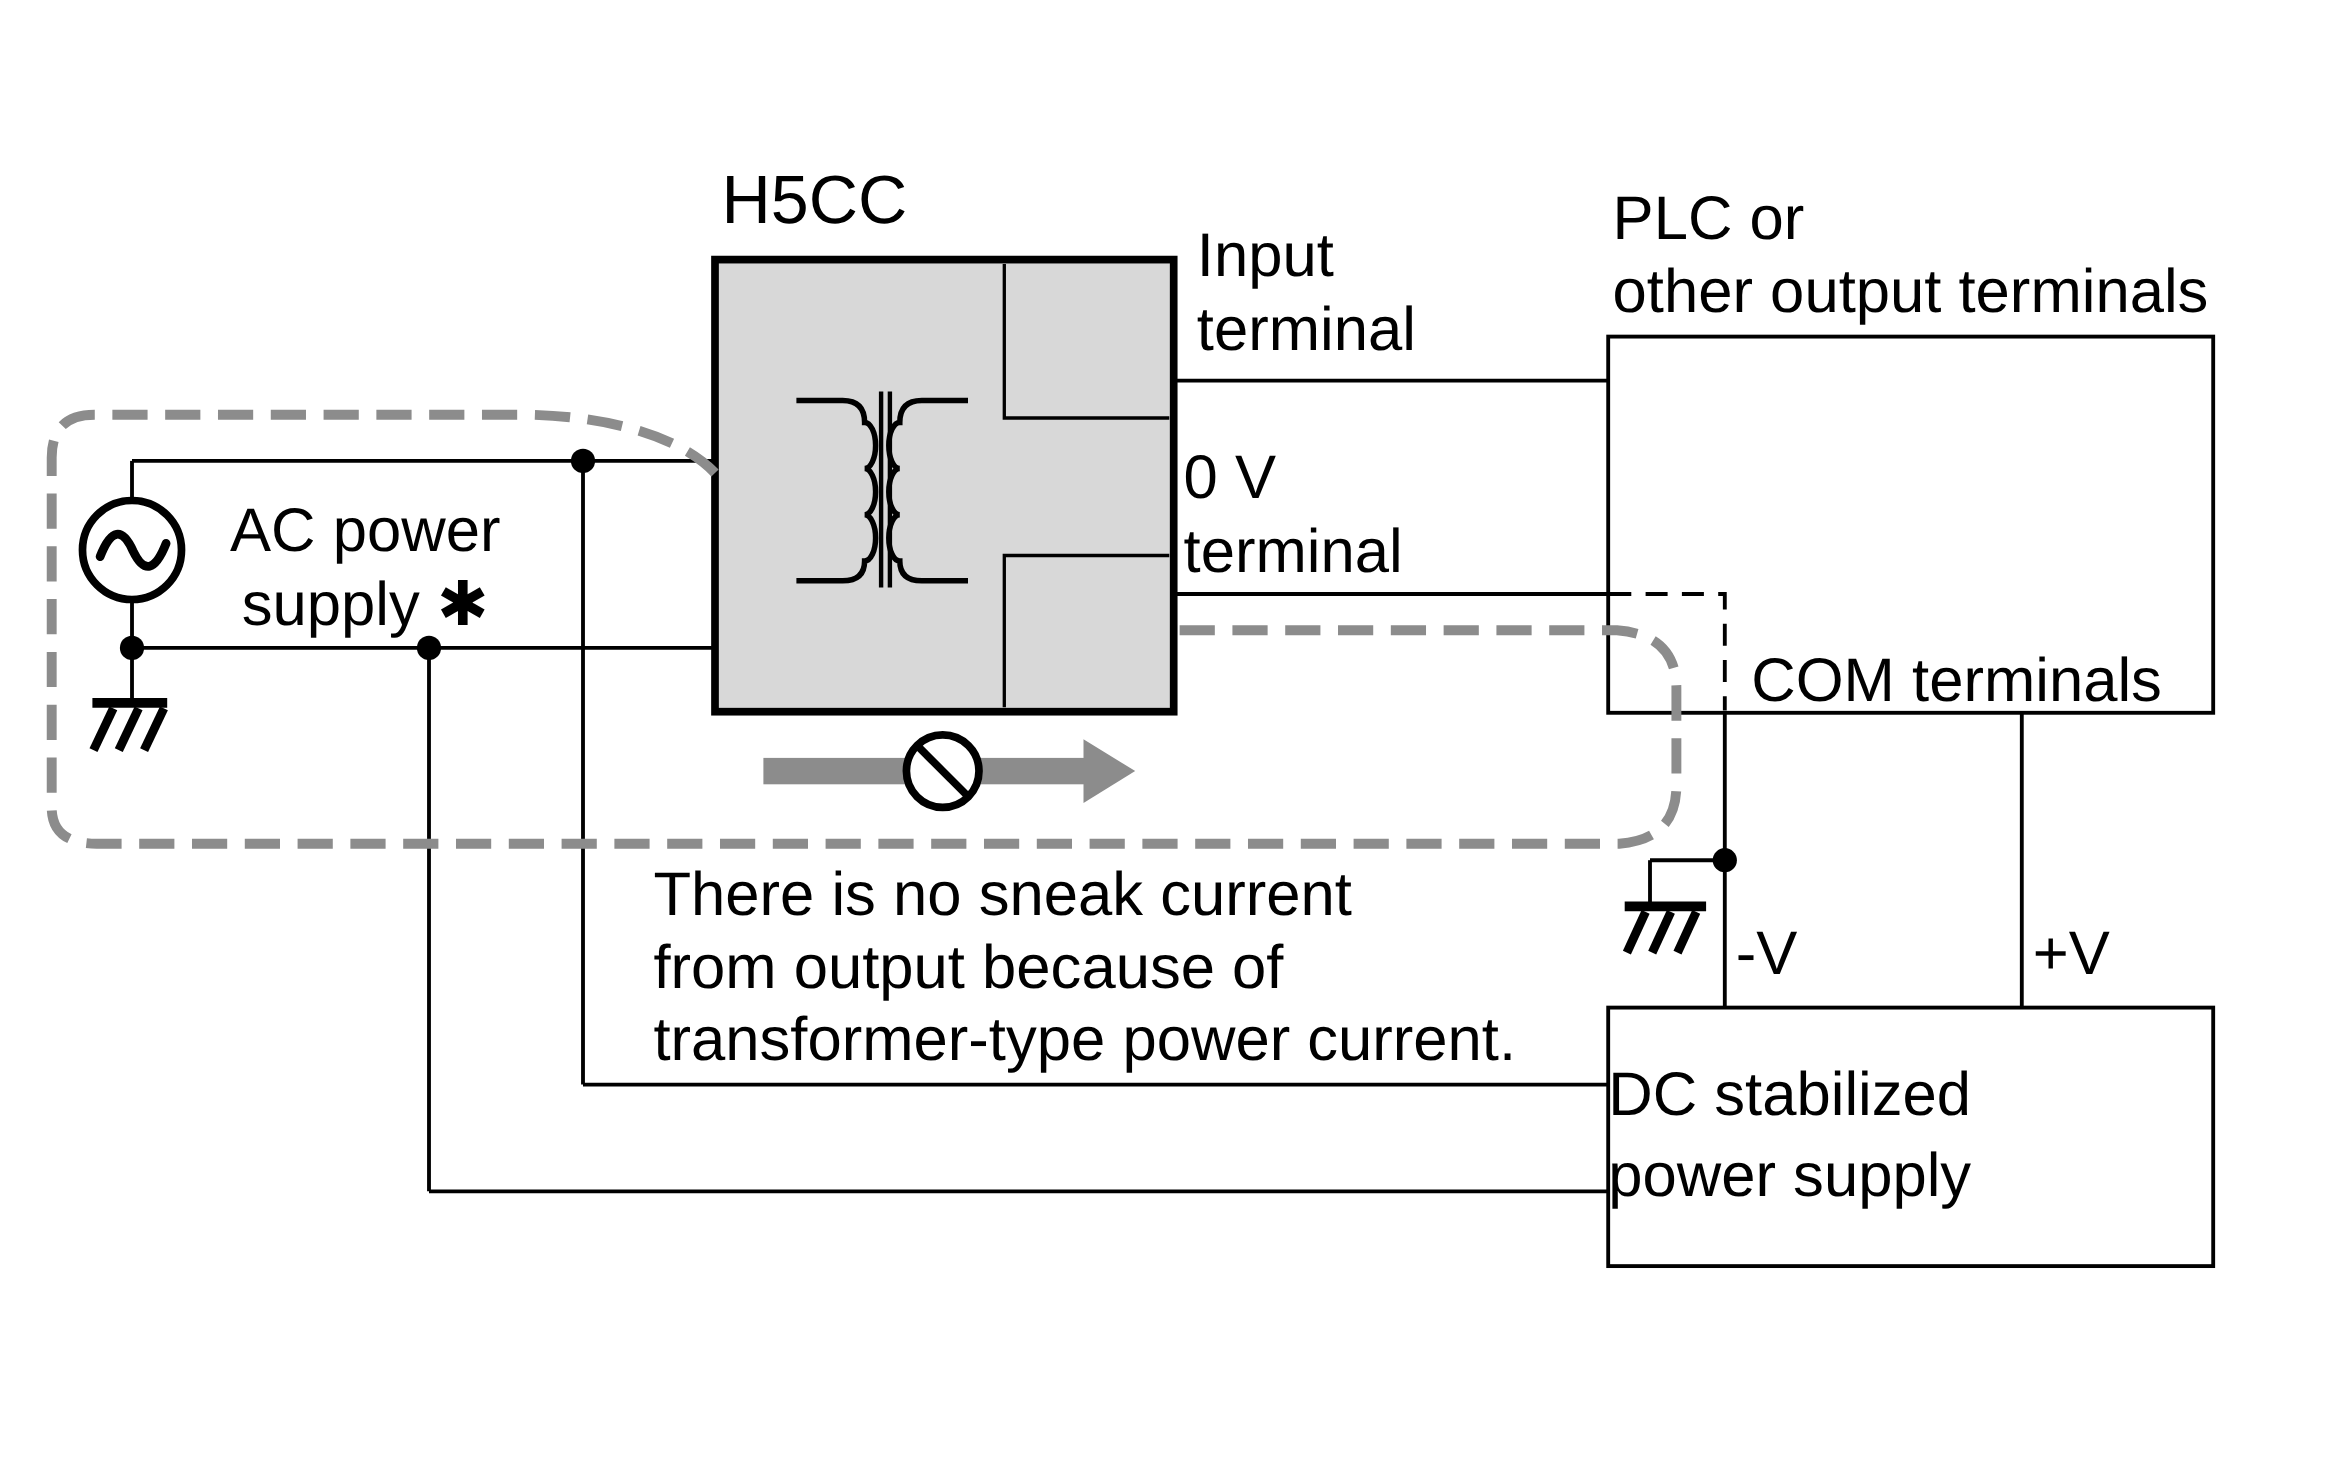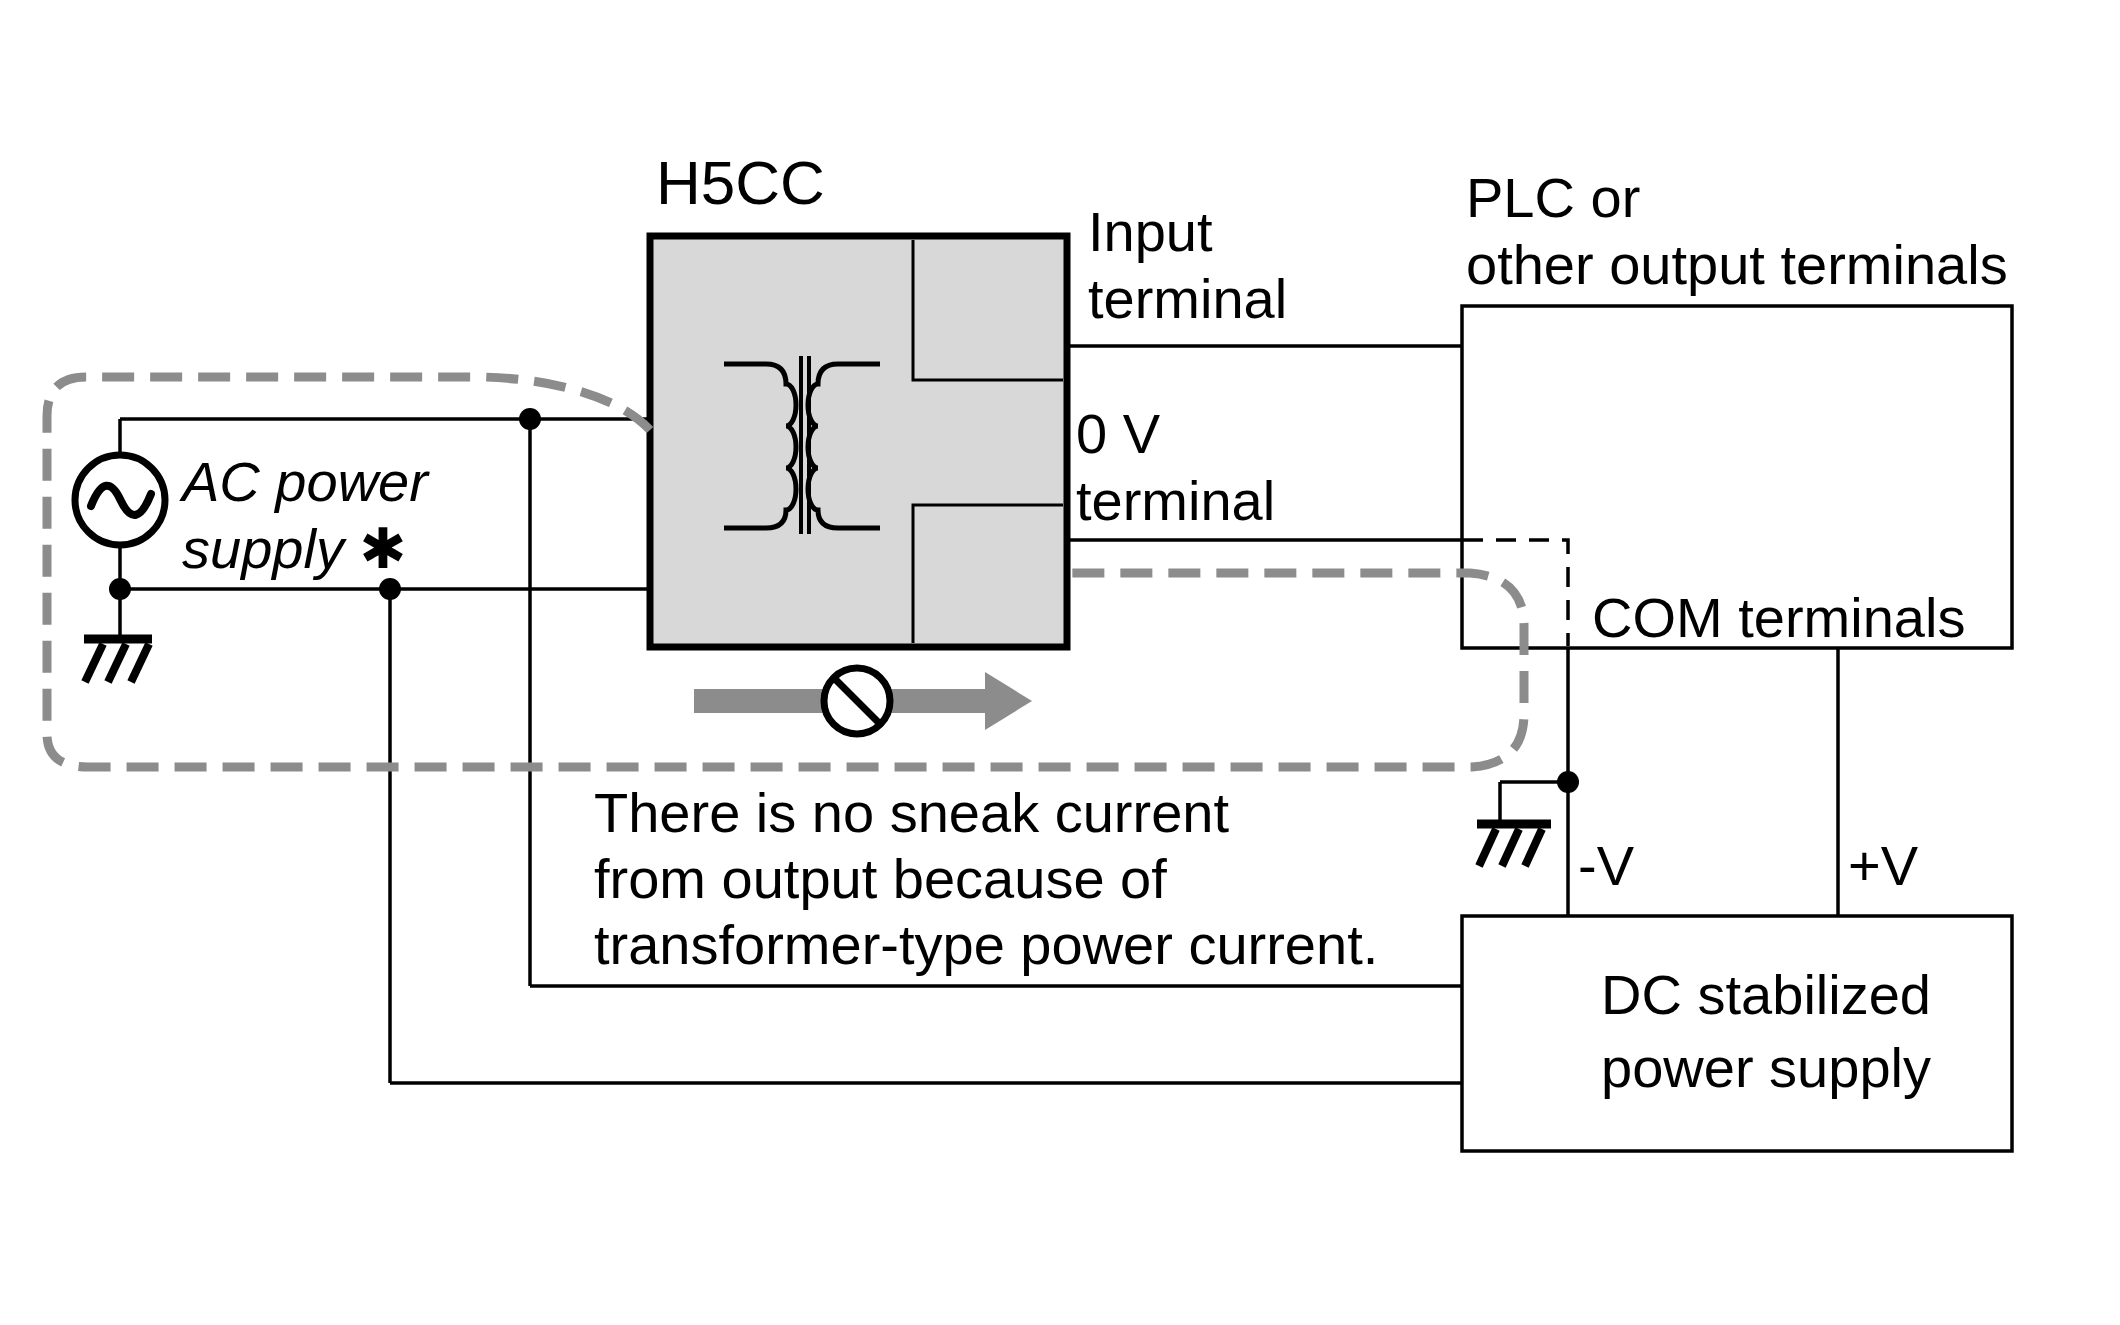--- a/index.html
+++ b/index.html
@@ -22,22 +22,22 @@
   .lbl{
     position:absolute;
     font-size:56px;
     line-height:67px;
     white-space:nowrap;
     color:var(--line);
   }
   .lbl span{display:block;}
   .title{font-size:62px;line-height:66px;}
   .note{line-height:66px;}
-  .dcbox-text{width:469px;text-align:right;line-height:73px;}
-  .acbox-text{width:300px;text-align:left;font-style:italic;}
+  .dcbox-text{width:469px;text-align:left;line-height:73px;}
+  .acbox-text{width:300px;text-align:center;}
   
   .wire{stroke:var(--line);stroke-width:3.5;fill:none;}
   .thin{stroke:var(--line);stroke-width:3;fill:none;}
   .coil{stroke:var(--line);stroke-width:5;fill:none;}
   .core{stroke:var(--line);stroke-width:4;fill:none;}
   .devbox{fill:var(--device-fill);stroke:var(--line);stroke-width:7;}
   .whitebox{fill:var(--background);stroke:var(--line);stroke-width:3.5;}
   .dot{fill:var(--line);stroke:none;}
   .gnd{stroke:var(--line);fill:none;}
   .graydash{stroke:var(--dash-gray);stroke-width:9;fill:none;stroke-dasharray:32 16;}

